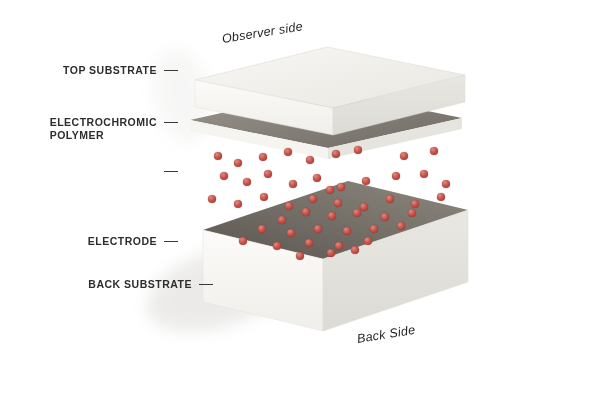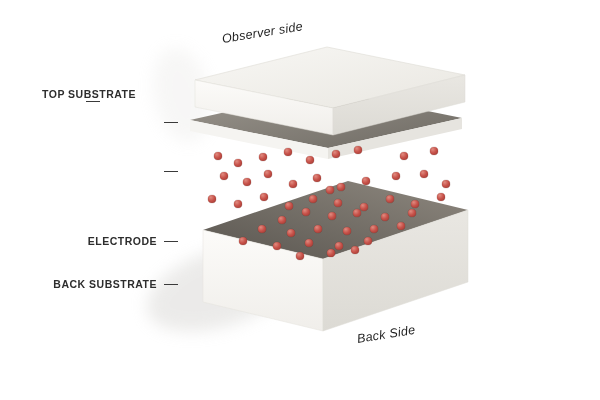--- a/index.html
+++ b/index.html
@@ -10,25 +10,25 @@
   .label-row{position:absolute;left:0;width:178px;display:flex;justify-content:flex-end;
     align-items:center;}
   .label-row.multiline{align-items:flex-start;}
   .label-text{font-size:10.5px;font-weight:600;letter-spacing:.5px;color:#2d2d2d;
     line-height:13px;white-space:pre-line;text-align:left;}
   .label-dash{display:inline-block;width:14px;border-top:1.6px solid #3a3a3a;
     margin-left:7px;flex:0 0 auto;}
   .label-row .label-dash{margin-top:0;}
   .label-row.multiline .label-dash{margin-top:6px;}
 
-  .lbl-top-substrate{top:88px;flex-direction:column;}
+  .lbl-top-substrate{top:64px;}
   .lbl-ecp{top:116px;}
   .lbl-electrolyte{top:171px;}
   .lbl-electrode{top:235px;}
-  .lbl-back-substrate{top:278px;}
+  .lbl-back-substrate{top:278px;margin-left:35px;}
 
   .annot{position:absolute;font-style:italic;font-size:12.5px;color:#1f1f1f;
     letter-spacing:.3px;transform:rotate(-9deg);transform-origin:left center;}
   .annot-observer{left:222px;top:32px;}
   .annot-back{left:357px;top:332px;}
 </style>
 </head>
 <body>
 
 <div id="stage">
@@ -139,20 +139,22 @@
         <circle cx="355" cy="250" r="4.1" fill="url(#dotGrad)" stroke="rgba(60,20,15,0.25)" stroke-width="0.5"></circle>
       </g>
   </svg>
 
   <div class="label-row lbl-top-substrate">
     <span class="label-text">TOP SUBSTRATE</span>
     <span class="label-dash"></span>
   </div>
 
   <div class="label-row lbl-ecp multiline">
+    <span class="label-text">ELECTROCHROMIC
+POLYMER</span>
     <span class="label-dash"></span>
   </div>
 
   <div class="label-row lbl-electrolyte">
     <span class="label-dash"></span>
   </div>
 
   <div class="label-row lbl-electrode">
     <span class="label-text">ELECTRODE</span>
     <span class="label-dash"></span>

